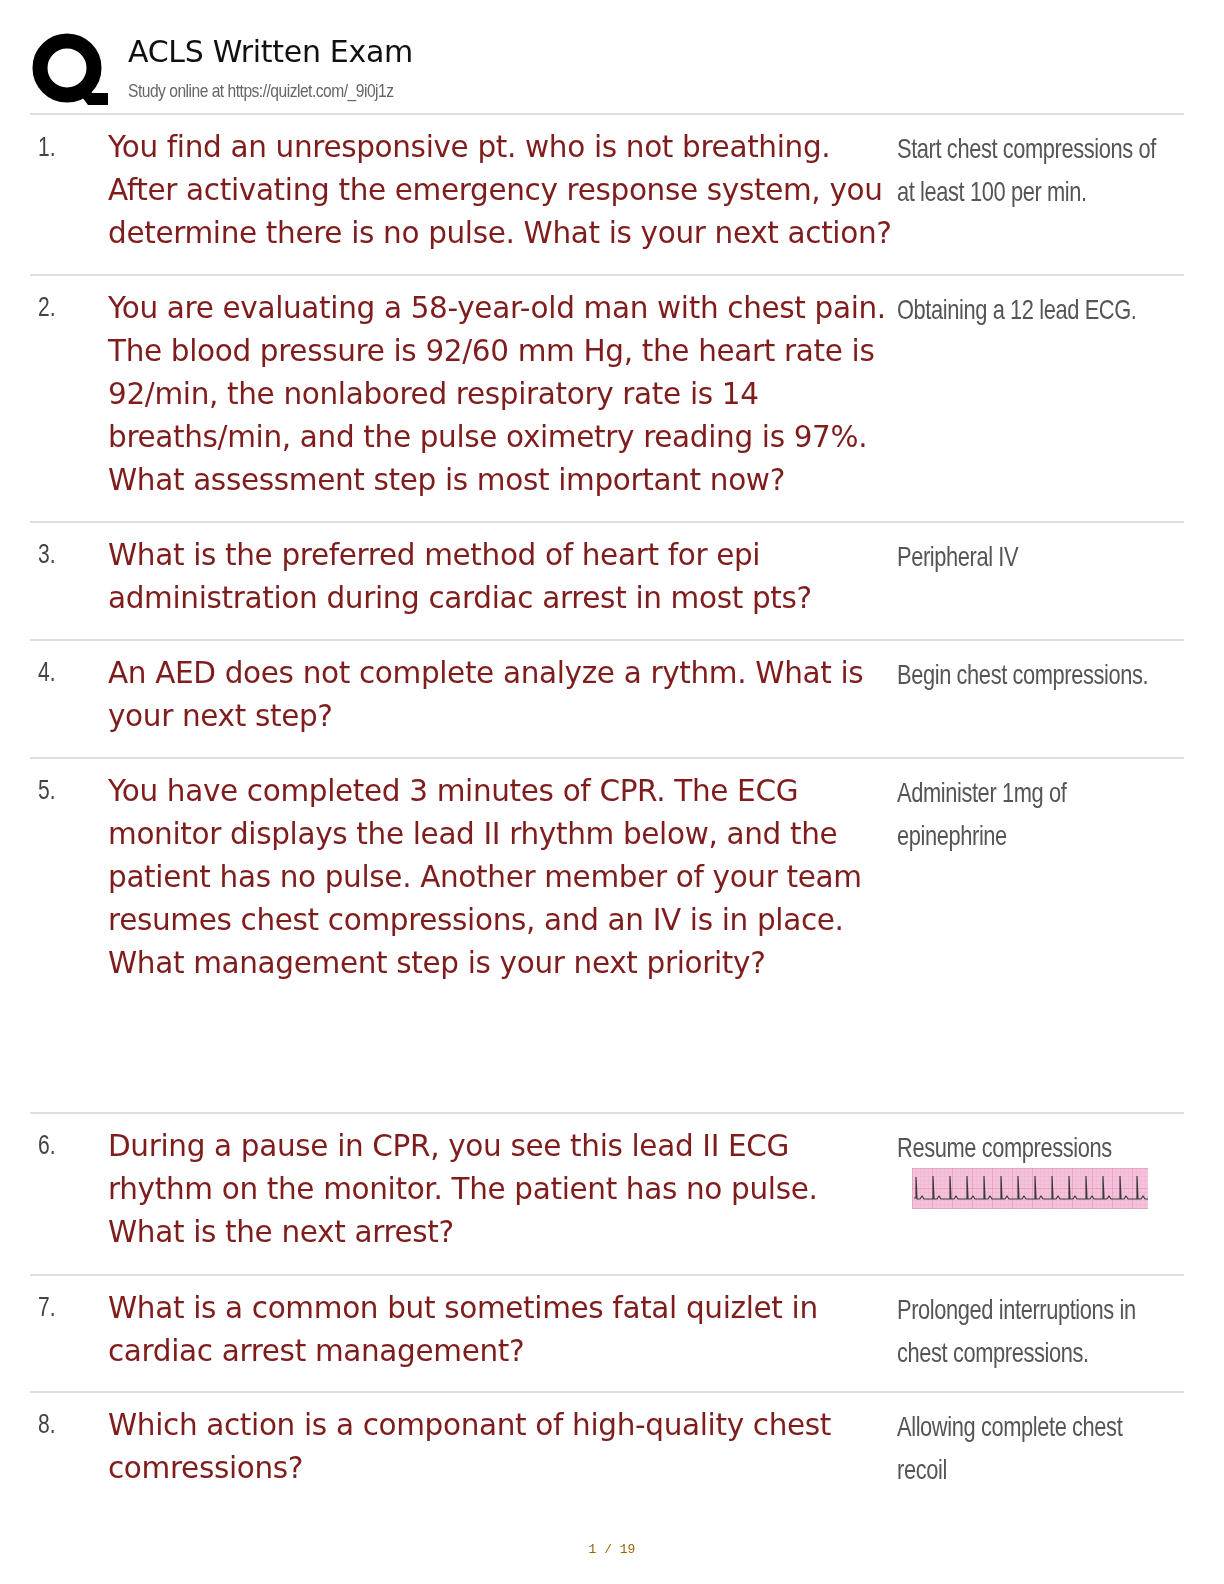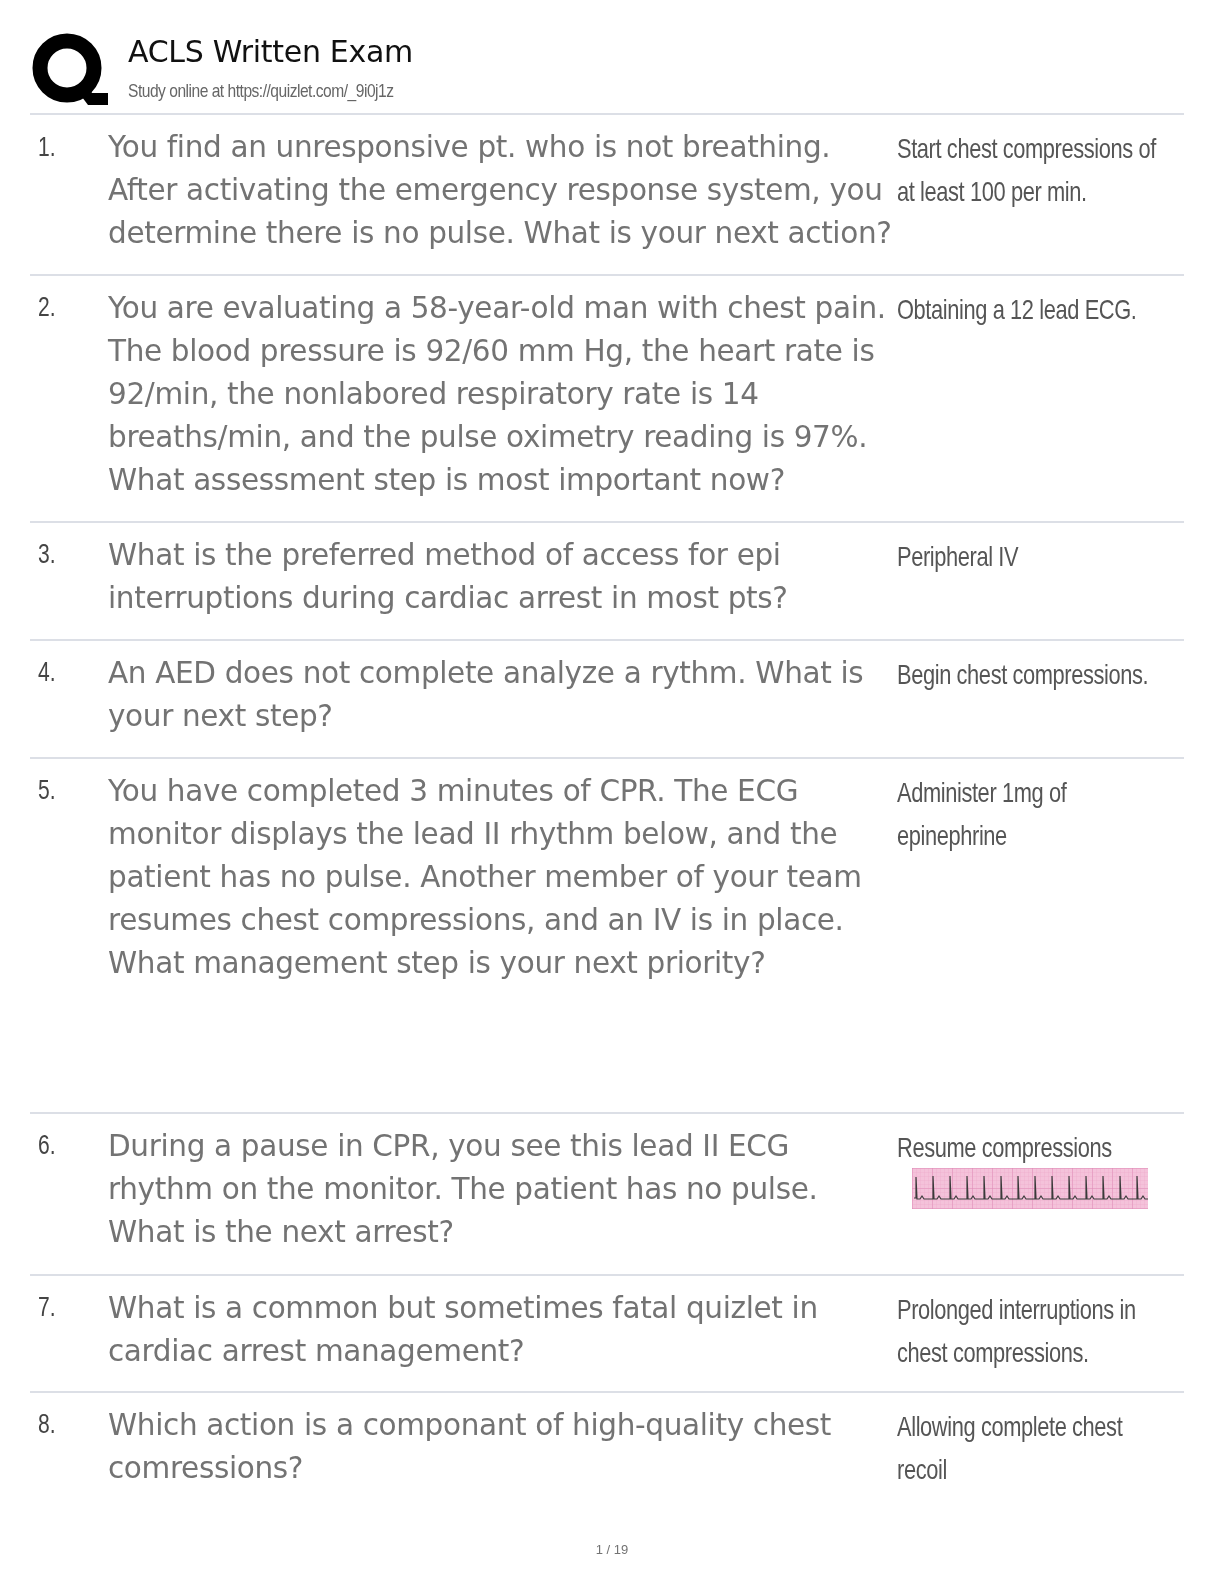--- a/index.html
+++ b/index.html
@@ -11,28 +11,28 @@
            font-family: "DejaVu Sans", sans-serif; letter-spacing: -0.3px; }
   .subtitle { position: absolute; left: 128px; top: 80px; font-size: 19px; color: #666;
               font-family: "Liberation Sans", sans-serif; font-weight: 300;
               letter-spacing: -0.6px; transform: scaleX(0.82); transform-origin: left top; }
   .rule { position: absolute; left: 30px; width: 1154px; height: 2px; background: #dcdfe6; }
   .card { position: absolute; left: 0; width: 1224px; }
   .num { position: absolute; left: 38px; font-size: 27px; color: #444;
          font-family: "Liberation Sans", sans-serif; font-weight: 300;
          transform: scaleX(0.78); transform-origin: left top; }
   .q { position: absolute; left: 108px; width: 790px; font-size: 29.5px; line-height: 43px;
-       color: #737373; font-family: "DejaVu Sans", sans-serif; letter-spacing: -0.35px; }
+       color: #7f1d1d; font-family: "DejaVu Sans", sans-serif; letter-spacing: -0.35px; }
   .a { position: absolute; left: 897px; width: 330px; font-size: 28px; line-height: 43px;
        color: #555; font-family: "Liberation Sans", sans-serif; font-weight: 300;
        letter-spacing: -0.5px; transform: scaleX(0.78); transform-origin: left top; white-space: pre-line; }
   .a-inner { width: 360px; }
   .ecg { position: absolute; left: 912px; top: 1168px; width: 236px; height: 41px; }
   .pagenum { position: absolute; left: 0; width: 1224px; top: 1542px; text-align: center;
-             font-size: 13px; color: #737373; font-family: Liberation Sans, sans-serif; }
+             font-size: 13px; color: #a16207; font-family: Liberation Mono, monospace; }
 </style>
 </head>
 <body>
 
 <div class="header">
   <svg class="logo" viewBox="0 0 78 78">
     <circle cx="37" cy="37" r="27" fill="none" stroke="#000" stroke-width="15"></circle>
     <path d="M46 58 L58 74 L78 74 L78 62 L62 62 L54 50 Z" fill="#000"></path>
   </svg>
   <div class="title">ACLS Written Exam</div>
@@ -50,21 +50,21 @@
 
 <div class="card" style="top:276px">
   <div class="num" style="top:16px">2.</div>
   <div class="q" style="top:11px">You are evaluating a 58-year-old man with chest pain. The blood pressure is 92/60 mm Hg, the heart rate is 92/min, the nonlabored respiratory rate is 14 breaths/min, and the pulse oximetry reading is 97%. What assessment step is most important now?</div>
   <div class="a" style="top:12px"><div class="a-inner">Obtaining a 12 lead ECG.</div></div>
 </div>
 <div class="rule" style="top:521px"></div>
 
 <div class="card" style="top:523px">
   <div class="num" style="top:16px">3.</div>
-  <div class="q" style="top:11px">What is the preferred method of access for epi interruptions during cardiac arrest in most pts?</div>
+  <div class="q" style="top:11px">What is the preferred method of heart for epi administration during cardiac arrest in most pts?</div>
   <div class="a" style="top:12px"><div class="a-inner">Peripheral IV</div></div>
 </div>
 <div class="rule" style="top:639px"></div>
 
 <div class="card" style="top:641px">
   <div class="num" style="top:16px">4.</div>
   <div class="q" style="top:11px">An AED does not complete analyze a rythm. What is your next step?</div>
   <div class="a" style="top:12px"><div class="a-inner">Begin chest compressions.</div></div>
 </div>
 <div class="rule" style="top:757px"></div>

